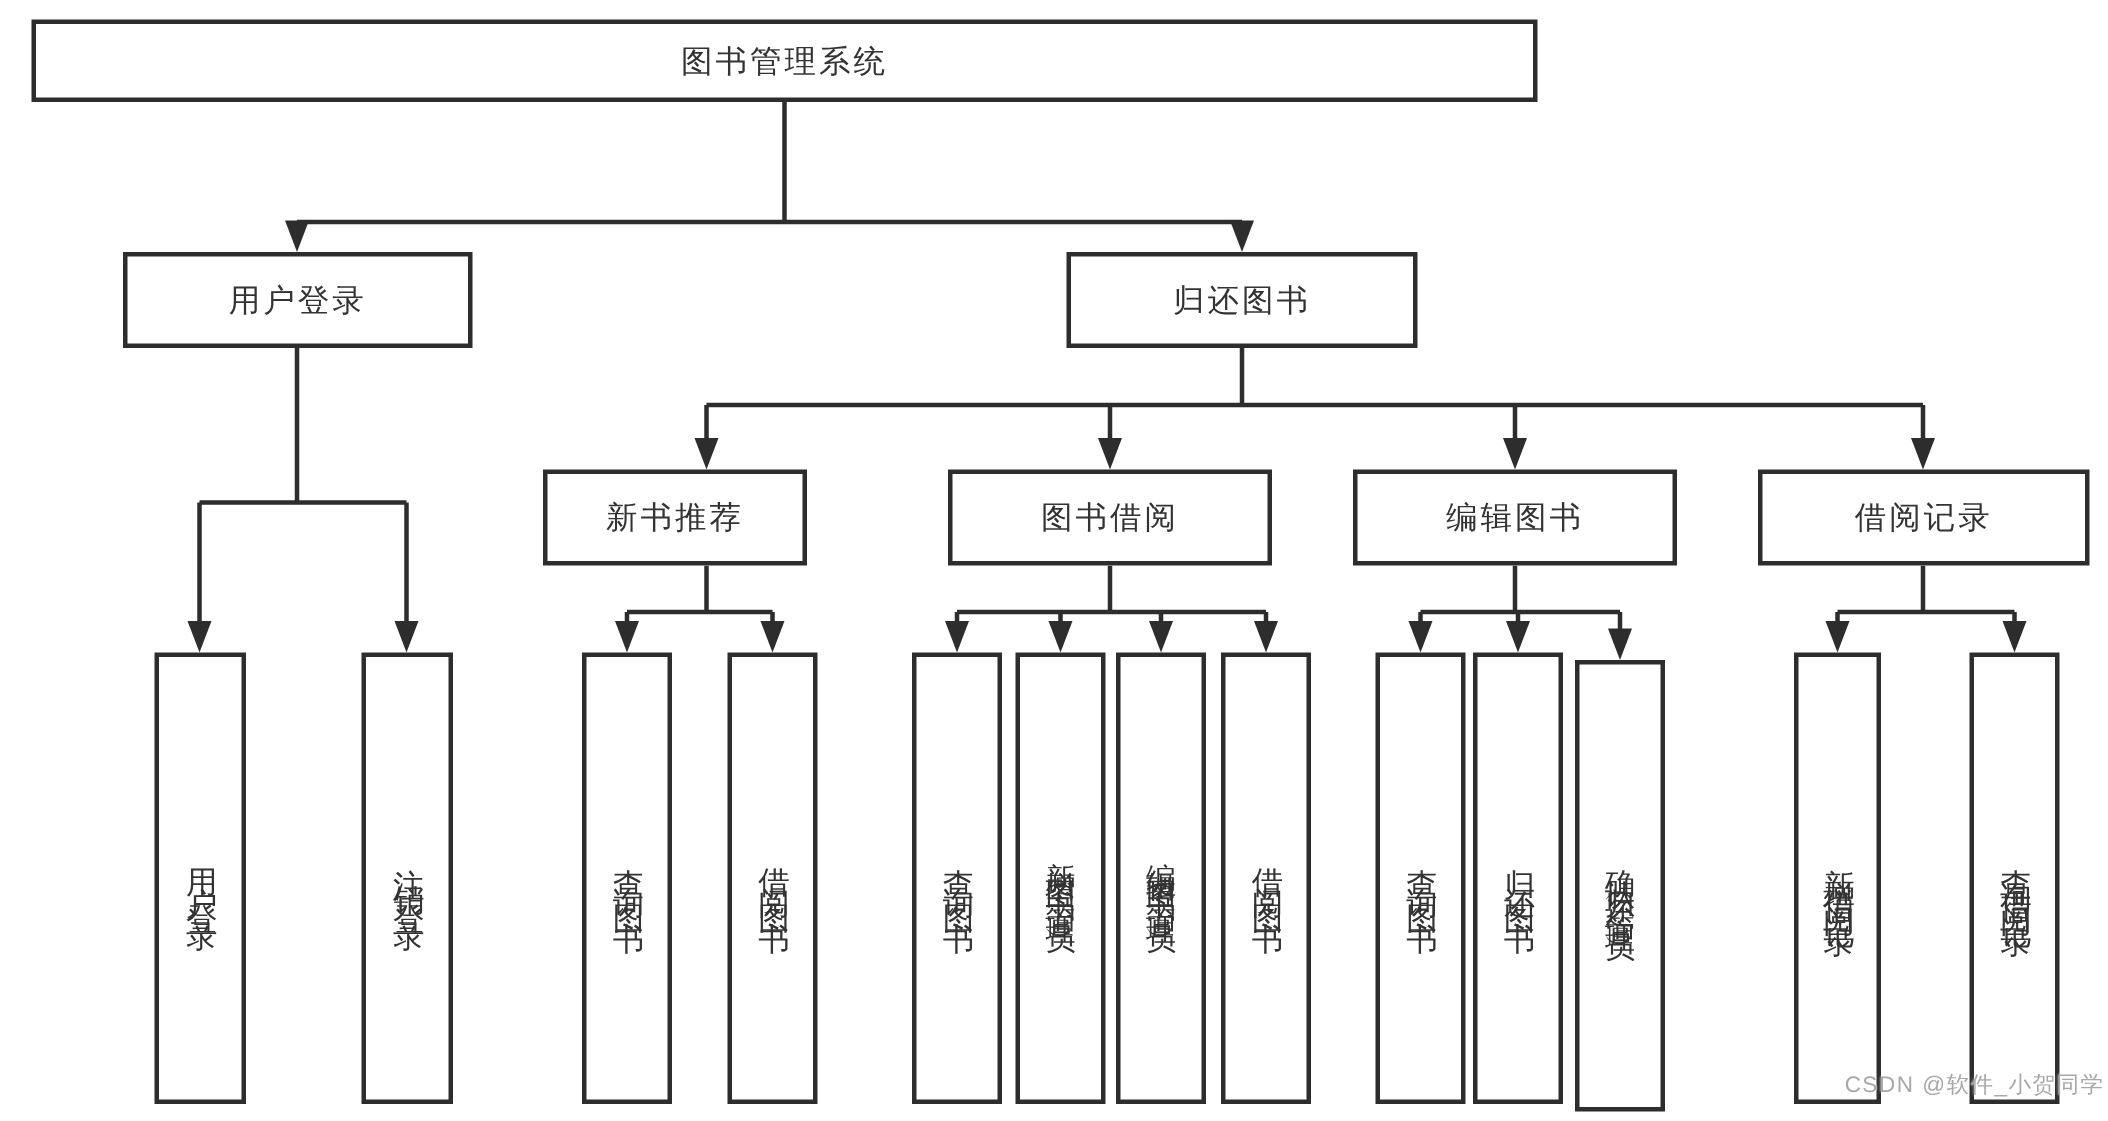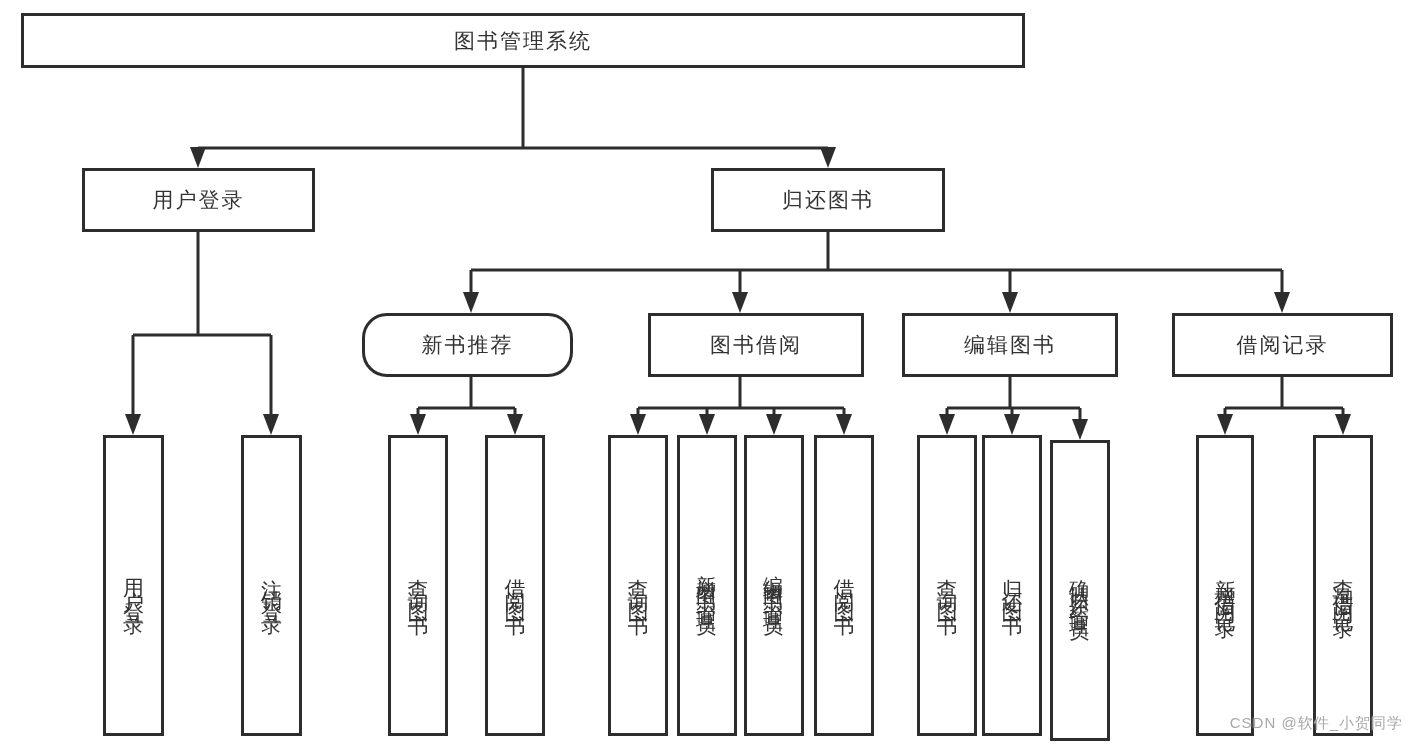--- a/index.html
+++ b/index.html
@@ -99,24 +99,24 @@
     <span>图书管理系统</span>
   </div>
 
   <div class="box" style="left:82px; top:168px; width:233px; height:64px;">
     <span>用户登录</span>
   </div>
   <div class="box" style="left:711px; top:168px; width:234px; height:64px;">
     <span>归还图书</span>
   </div>
 
-  <div class="box" style="left:362px; top:313px; width:211px; height:64px;border-radius:25px;">
+  <div class="box" style="left:362px; top:313px; width:176px; height:64px;">
     <span>新书推荐</span>
   </div>
-  <div class="box" style="left:632px; top:313px; width:216px; height:64px;margin-left:16px;">
+  <div class="box" style="left:632px; top:313px; width:216px; height:64px;">
     <span>图书借阅</span>
   </div>
   <div class="box" style="left:902px; top:313px; width:216px; height:64px;">
     <span>编辑图书</span>
   </div>
   <div class="box" style="left:1172px; top:313px; width:221px; height:64px;">
     <span>借阅记录</span>
   </div>
 
   <div class="box leaf" style="left:103px; top:435px; width:61px; height:301px;">

